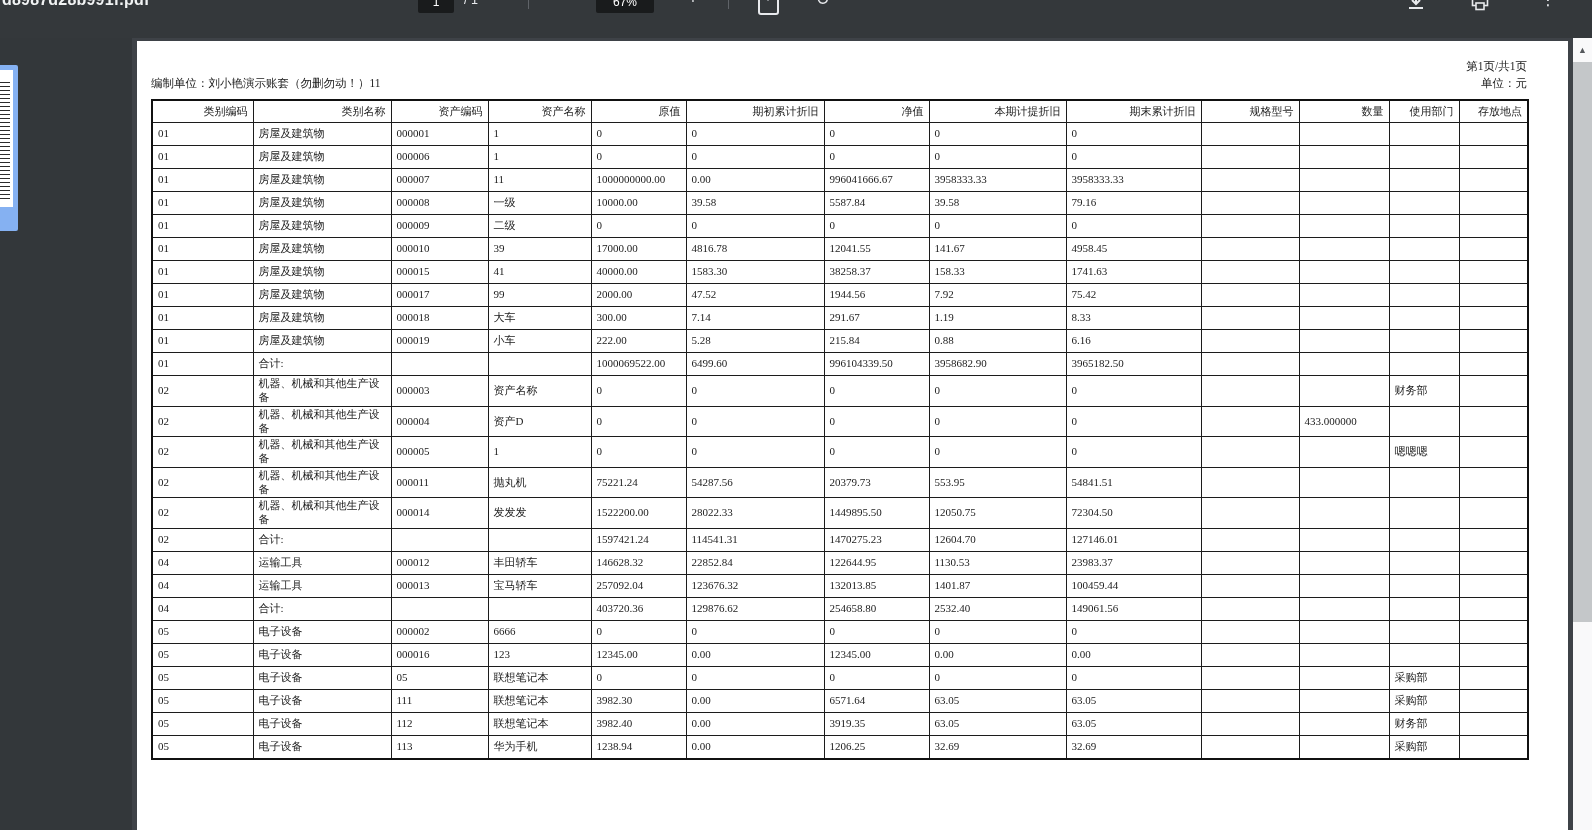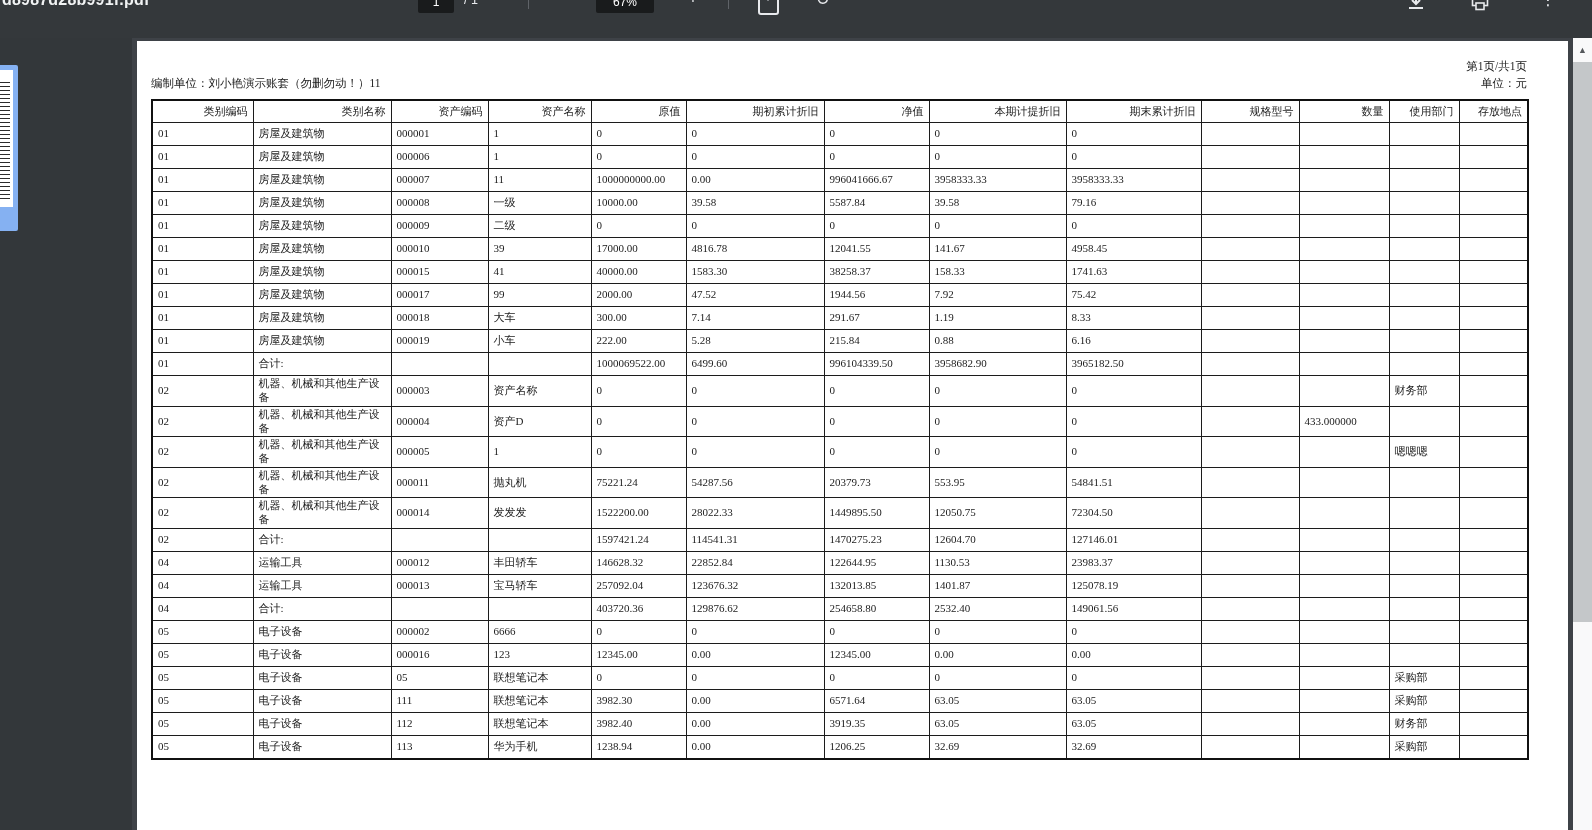--- a/index.html
+++ b/index.html
@@ -444,21 +444,21 @@
             </tr>
             <tr>
               <td>04</td>
               <td>运输工具</td>
               <td>000013</td>
               <td>宝马轿车</td>
               <td>257092.04</td>
               <td>123676.32</td>
               <td>132013.85</td>
               <td>1401.87</td>
-              <td>125078.19</td>
+              <td>100459.44</td>
               <td></td>
               <td></td>
               <td></td>
               <td></td>
             </tr>
             <tr>
               <td>04</td>
               <td>合计:</td>
               <td></td>
               <td></td>

